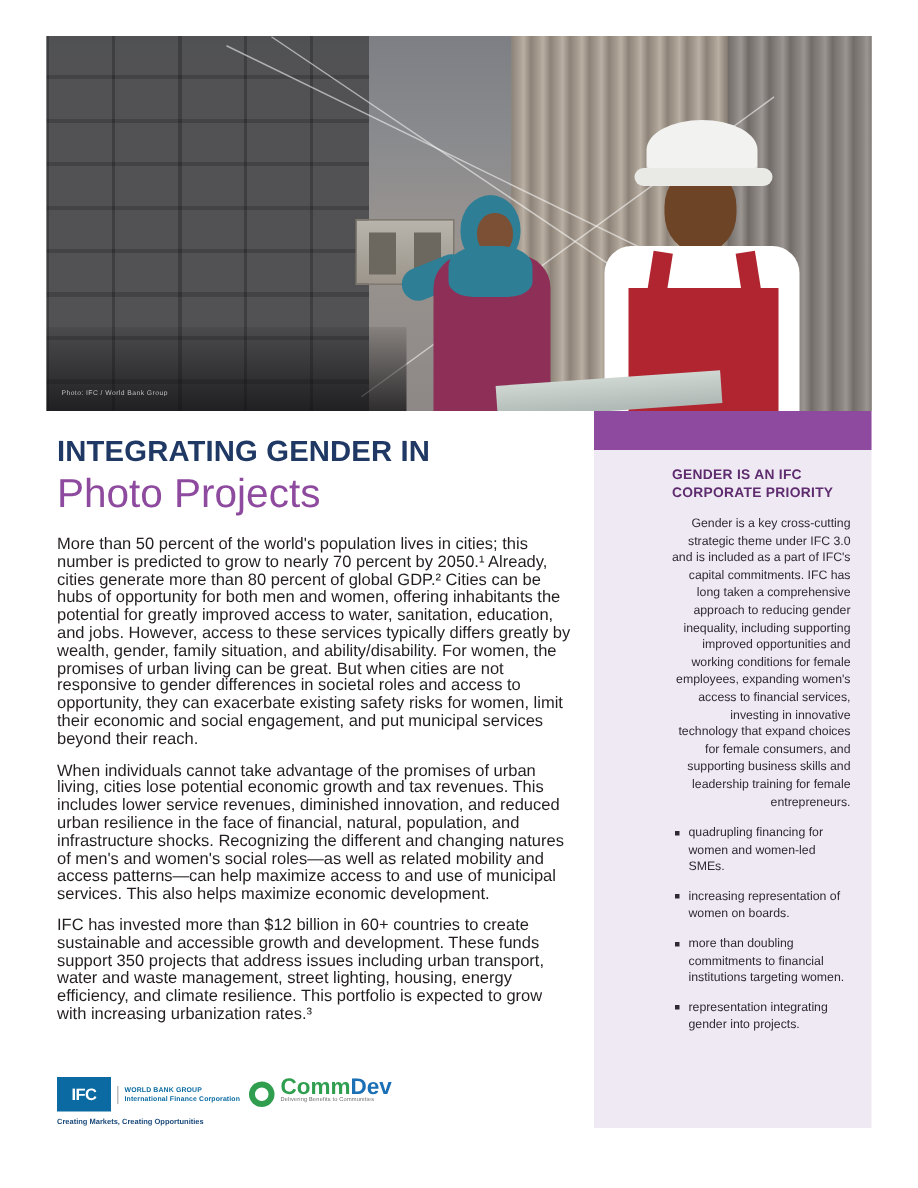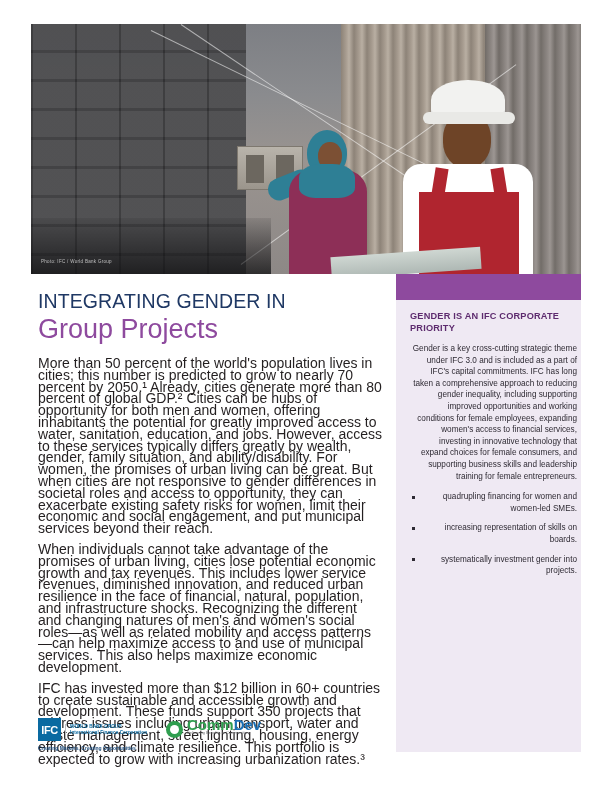--- a/index.html
+++ b/index.html
@@ -170,21 +170,21 @@
     right: 31px;
     top: 274px;
     width: 185px;
     height: 478px;
     background: #efe9f3;
   }
   .sidebar-top {
     background: #8e4a9e;
     height: 26px;
   }
-  .sidebar-inner { padding: 10px 4px 14px 14px; }
+  .sidebar-inner { padding: 10px 14px 14px 14px; margin-left: 38px; }
   .sidebar-title {
     color: #5d2b6e;
     font-size: 9.2px;
     font-weight: bold;
     line-height: 12px;
     letter-spacing: .2px;
     margin: 0 0 9px 0;
     text-transform: uppercase;
   }
   .sidebar p {
@@ -198,80 +198,79 @@
     margin: 0 0 9px 0;
     padding-left: 11px;
     list-style: none;
   }
   .sidebar li {
     position: relative;
     font-size: 8.2px;
     line-height: 11.6px;
     color: #2e2a33;
     margin-bottom: 8px;
-    text-align: right;
   }
   .sidebar li:before {
     content: "";
     position: absolute;
     left: -9px;
     top: 4.5px;
     width: 3px;
     height: 3px;
     background: #2e2a33;
   }
 
   
   .main {
     position: absolute;
     left: 38px;
     top: 290px;
     width: 345px;
   }
   .title-1 {
     font-size: 19.5px;
-    font-weight: normal;
+    font-weight: bold;
     color: #1f3864;
     letter-spacing: .1px;
     line-height: 22px;
     margin: 0;
     text-transform: uppercase;
   }
   .title-2 {
     font-size: 27px;
     color: #8e4a9e;
     line-height: 30px;
     margin: 2px 0 0 0;
     font-weight: normal;
   }
   .body-copy { margin-top: 14px; }
   .body-copy p {
     margin: 0 0 9px 0;
-    font-size: 14px;
+    font-size: 11px;
     line-height: 11.8px;
     color: #231f20;
     text-align: left;
   }
 
   
   .footer {
     position: absolute;
     left: 38px;
     top: 718px;
     width: 345px;
     height: 40px;
   }
   .ifc-logo {
     position: absolute;
     left: 0; top: 0;
     display: flex;
     align-items: center;
   }
   .ifc-mark {
-    width: 23px; height: 23px;
+    width: 36px; height: 23px;
     background: #0a6aa1;
     color: #fff;
     font-size: 11px;
     font-weight: bold;
     display: flex;
     align-items: center;
     justify-content: center;
     letter-spacing: -.4px;
   }
   .ifc-wb {
@@ -348,38 +347,39 @@
     <div class="p2-strap2"></div>
     <div class="p2-overalls"></div>
     <div class="blueprint"></div>
 
     <div class="hero-darkband"></div>
     <div class="hero-credit">Photo: IFC / World Bank Group</div>
   </div>
 
   <div class="main">
     <h1 class="title-1">INTEGRATING GENDER IN</h1>
-    <h2 class="title-2">Group Projects</h2>
+    <h2 class="title-2">Photo Projects</h2>
 
     <div class="body-copy">
       <p>More than 50 percent of the world's population lives in cities; this number is predicted to grow to nearly 70 percent by 2050.¹ Already, cities generate more than 80 percent of global GDP.² Cities can be hubs of opportunity for both men and women, offering inhabitants the potential for greatly improved access to water, sanitation, education, and jobs. However, access to these services typically differs greatly by wealth, gender, family situation, and ability/disability. For women, the promises of urban living can be great. But when cities are not responsive to gender differences in societal roles and access to opportunity, they can exacerbate existing safety risks for women, limit their economic and social engagement, and put municipal services beyond their reach.</p>
       <p>When individuals cannot take advantage of the promises of urban living, cities lose potential economic growth and tax revenues. This includes lower service revenues, diminished innovation, and reduced urban resilience in the face of financial, natural, population, and infrastructure shocks. Recognizing the different and changing natures of men's and women's social roles—as well as related mobility and access patterns—can help maximize access to and use of municipal services. This also helps maximize economic development.</p>
       <p>IFC has invested more than $12 billion in 60+ countries to create sustainable and accessible growth and development. These funds support 350 projects that address issues including urban transport, water and waste management, street lighting, housing, energy efficiency, and climate resilience. This portfolio is expected to grow with increasing urbanization rates.³</p>
     </div>
   </div>
 
   <div class="sidebar">
     <div class="sidebar-top"></div>
     <div class="sidebar-inner">
       <div class="sidebar-title">GENDER IS AN IFC CORPORATE PRIORITY</div>
       <p>Gender is a key cross-cutting strategic theme under IFC 3.0 and is included as a part of IFC's capital commitments. IFC has long taken a comprehensive approach to reducing gender inequality, including supporting improved opportunities and working conditions for female employees, expanding women's access to financial services, investing in innovative technology that expand choices for female consumers, and supporting business skills and leadership training for female entrepreneurs.</p>
       <ul>
         <li>quadrupling financing for women and women-led SMEs.</li>
-        <li>increasing representation of skills on boards.</li>
-        <li>systematically investment gender into projects.</li>
+        <li>increasing representation of women on boards.</li>
+        <li>more than doubling commitments to financial institutions targeting women.</li>
+        <li>representation integrating gender into projects.</li>
       </ul>
     </div>
   </div>
 
   <div class="footer">
     <div class="ifc-logo">
       <div class="ifc-mark">IFC</div>
       <div class="ifc-wb">
         <span>WORLD BANK GROUP</span>
         <span>International Finance Corporation</span>

